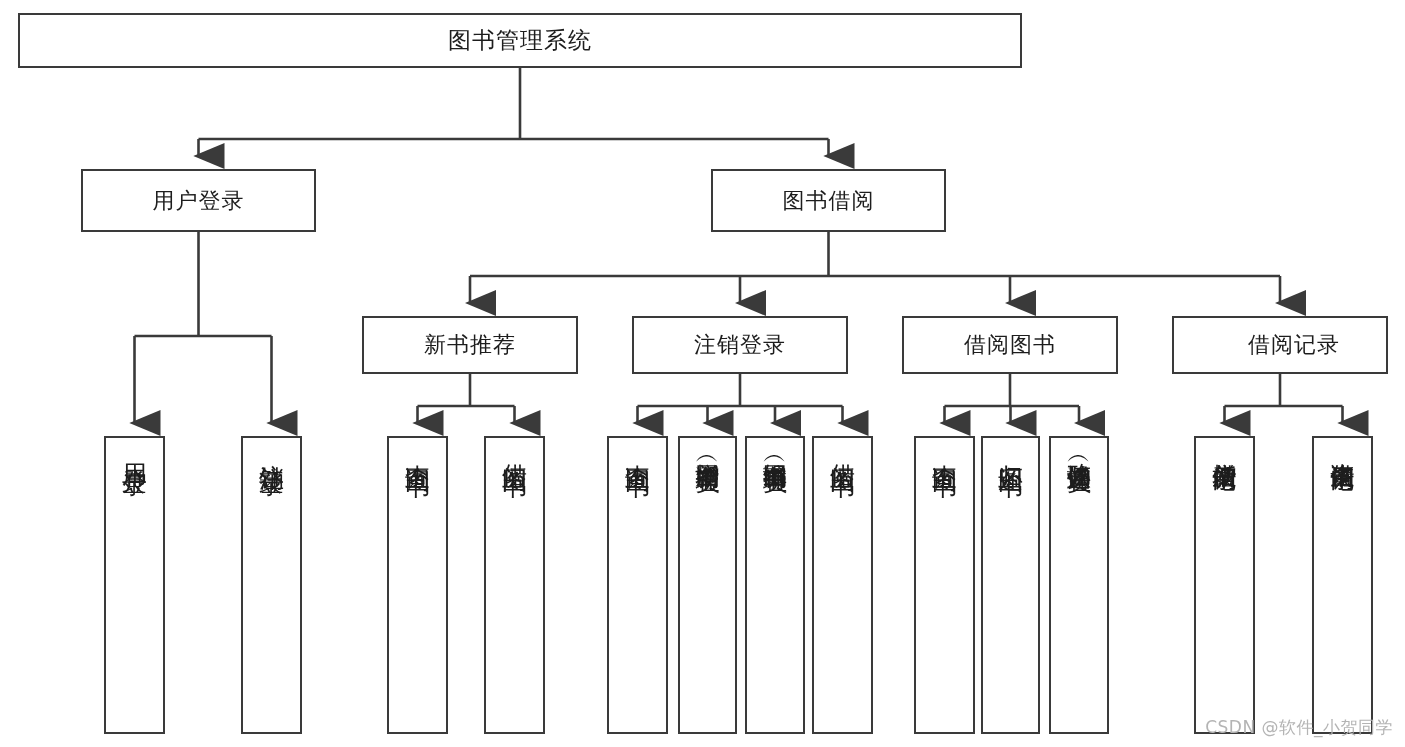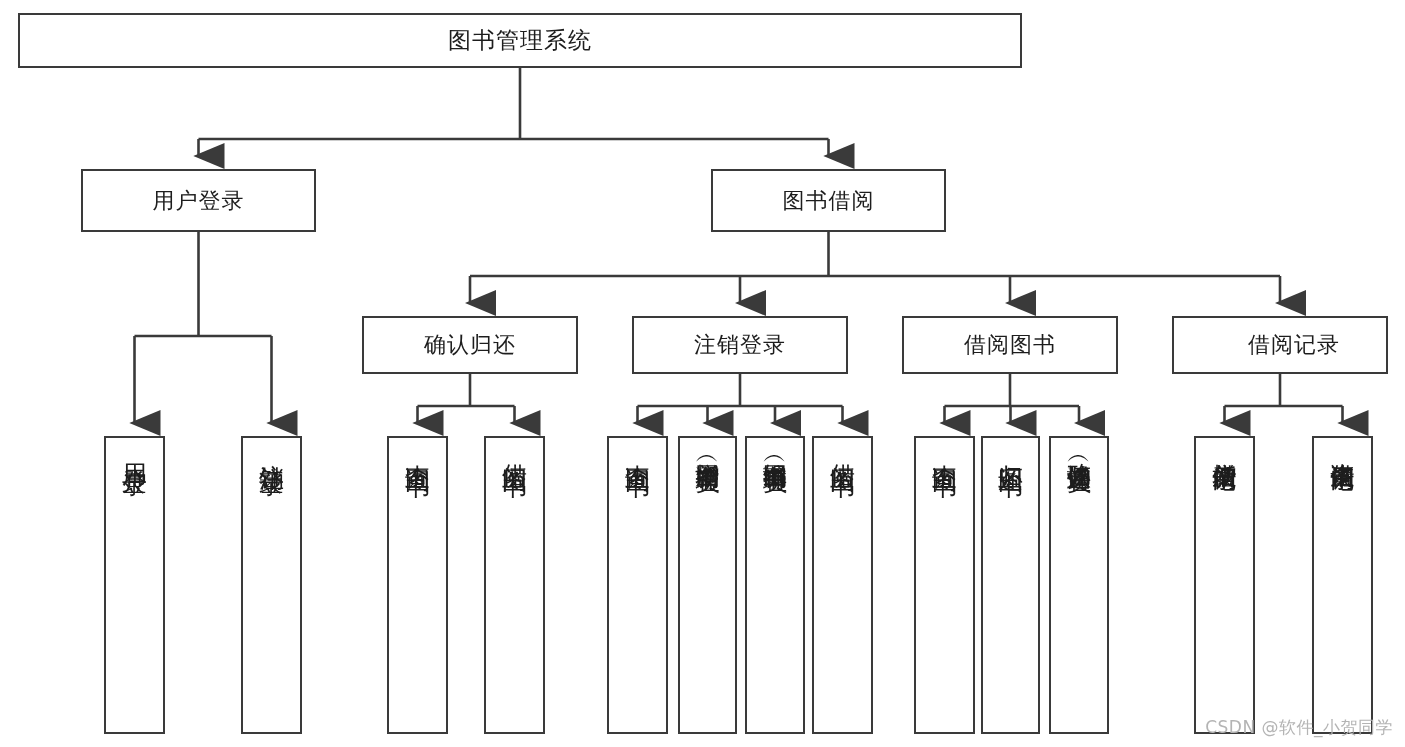--- a/index.html
+++ b/index.html
@@ -126,21 +126,21 @@
       <div class="node horiz root" style="left: 18px; top: 13px; width: 1004px; height: 55px;">
         <span class="label">图书管理系统</span>
       </div>
       <div class="node horiz" style="left: 81px; top: 169px; width: 235px; height: 63px;">
         <span class="label">用户登录</span>
       </div>
       <div class="node horiz" style="left: 711px; top: 169px; width: 235px; height: 63px;">
         <span class="label">图书借阅</span>
       </div>
       <div class="node horiz" style="left: 362px; top: 316px; width: 216px; height: 58px;">
-        <span class="label">确认归还</span>
+        <span class="label">新书推荐</span>
       </div>
       <div class="node horiz" style="left: 632px; top: 316px; width: 216px; height: 58px;">
         <span class="label">注销登录</span>
       </div>
       <div class="node horiz" style="left: 902px; top: 316px; width: 216px; height: 58px;">
         <span class="label">借阅图书</span>
       </div>
       <div class="node horiz" style="left: 1172px; top: 316px; width: 216px; height: 58px; padding-left: 28px;">
         <span class="label">借阅记录</span>
       </div>

